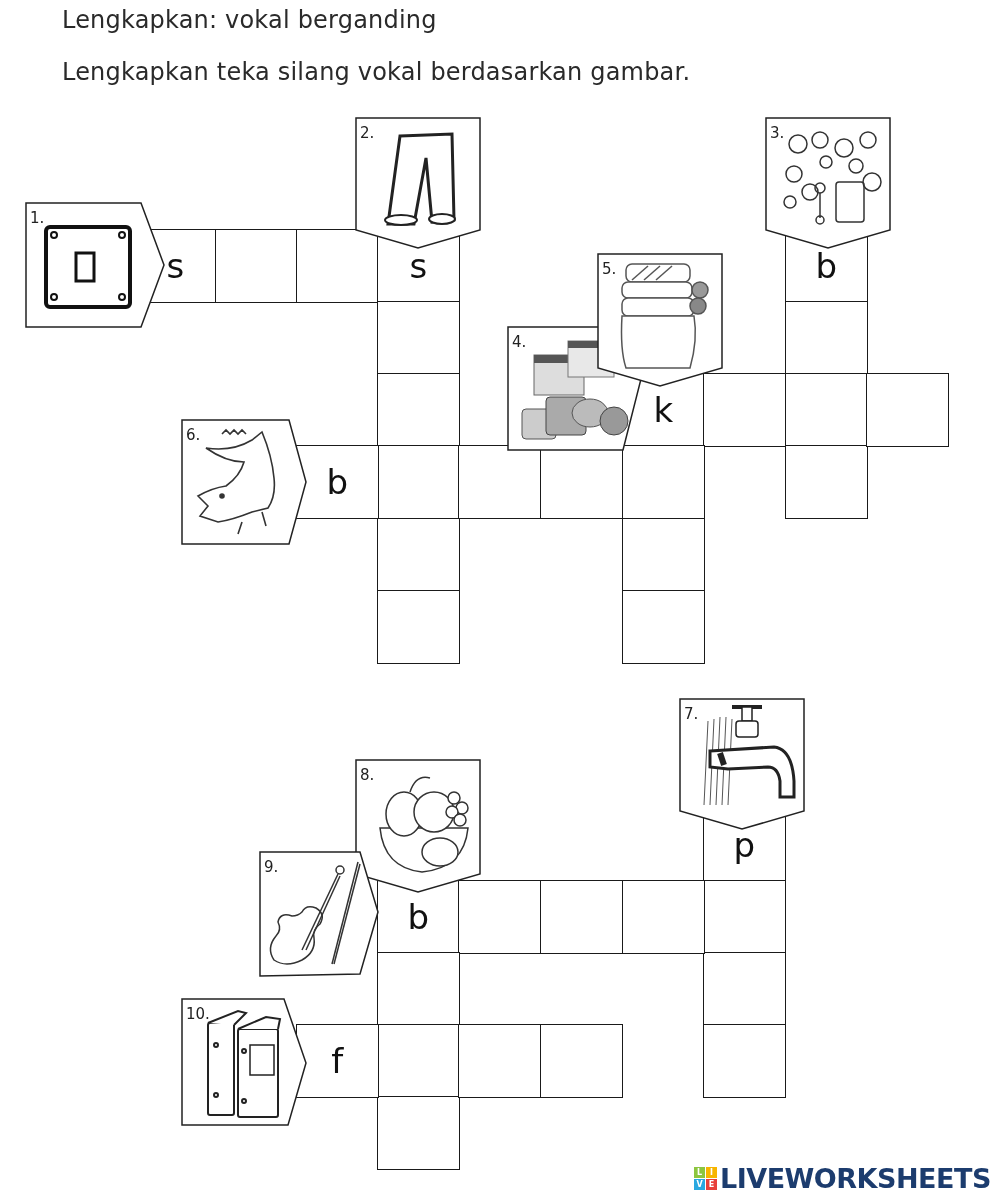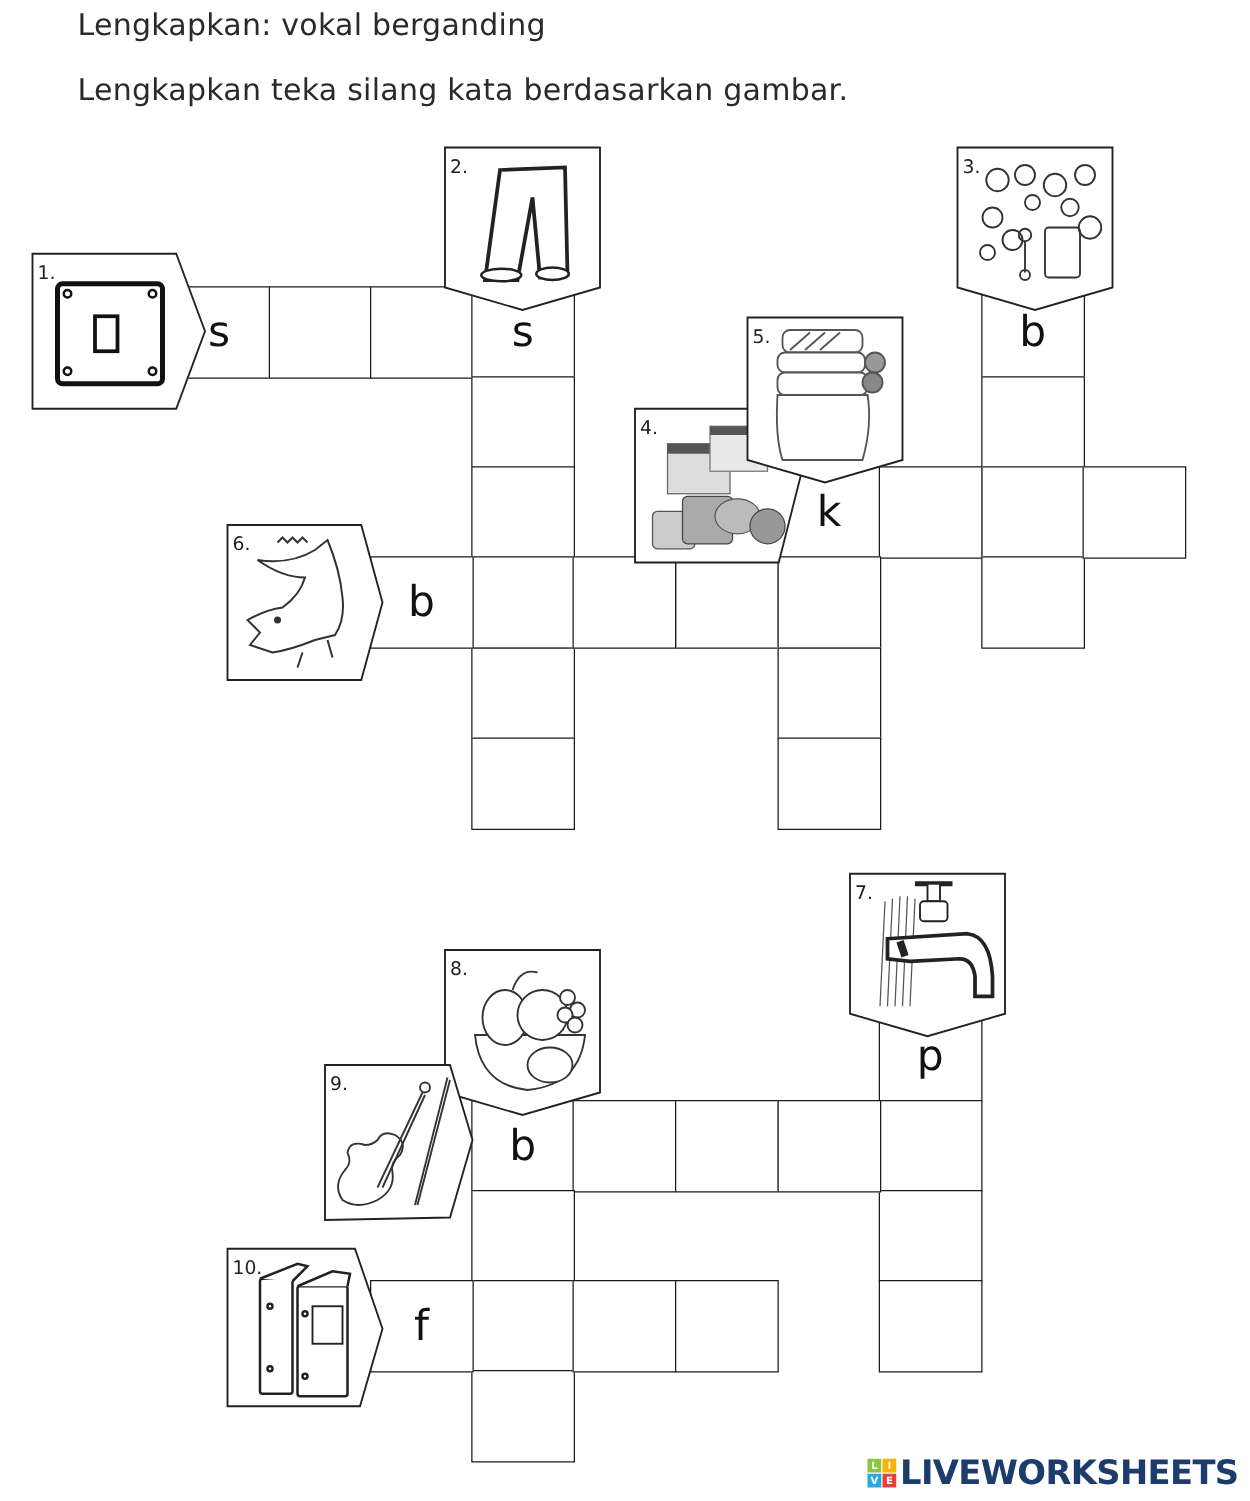--- a/index.html
+++ b/index.html
@@ -13,21 +13,21 @@
   .clue .pic { position:absolute; display:flex; align-items:center; justify-content:center; font-size:60px; color:#444; }
   .logo { position:absolute; left:694px; top:1163px; display:flex; align-items:center; }
   .logo .tiles { display:grid; grid-template-columns:11px 11px; grid-gap:1px; margin-right:3px; }
   .logo .tiles span { width:11px; height:11px; font-size:8px; color:#fff; font-weight:bold; display:flex; align-items:center; justify-content:center; font-family:"DejaVu Sans", sans-serif; }
   .logo .brand { font-family:"DejaVu Sans", sans-serif; font-weight:bold; font-size:27px; color:#1c3c6e; letter-spacing:-0.5px; }
 </style>
 </head>
 <body>
 
 <div class="heading" style="top:6px;">Lengkapkan: vokal berganding</div>
-<div class="heading" style="top:58px;">Lengkapkan teka silang kata berdasarkan gambar.</div>
+<div class="heading" style="top:58px;">Lengkapkan teka silang vokal berdasarkan gambar.</div>
 
 <div id="grid">
     <div class="cell" style="left: 134px; top: 229px; width: 82.5px; height: 73.5px;">s</div>
     <div class="cell" style="left: 215px; top: 229px; width: 82.5px; height: 73.5px;">
       <input maxlength="1" style="">
     </div>
     <div class="cell" style="left: 296px; top: 229px; width: 82.5px; height: 73.5px;">
       <input maxlength="1" style="">
     </div>
     <div class="cell" style="left: 377px; top: 229px; width: 82.5px; height: 73.5px;">s</div>

